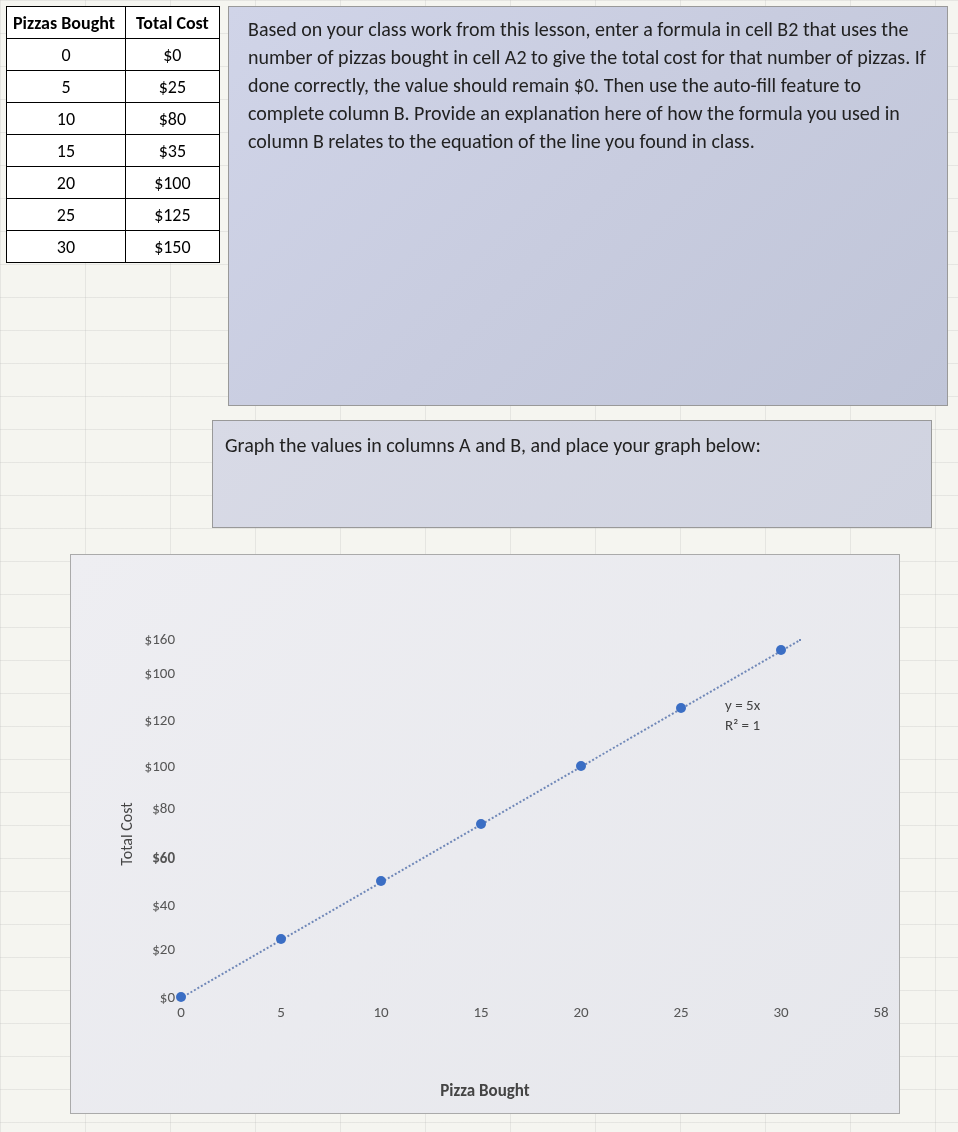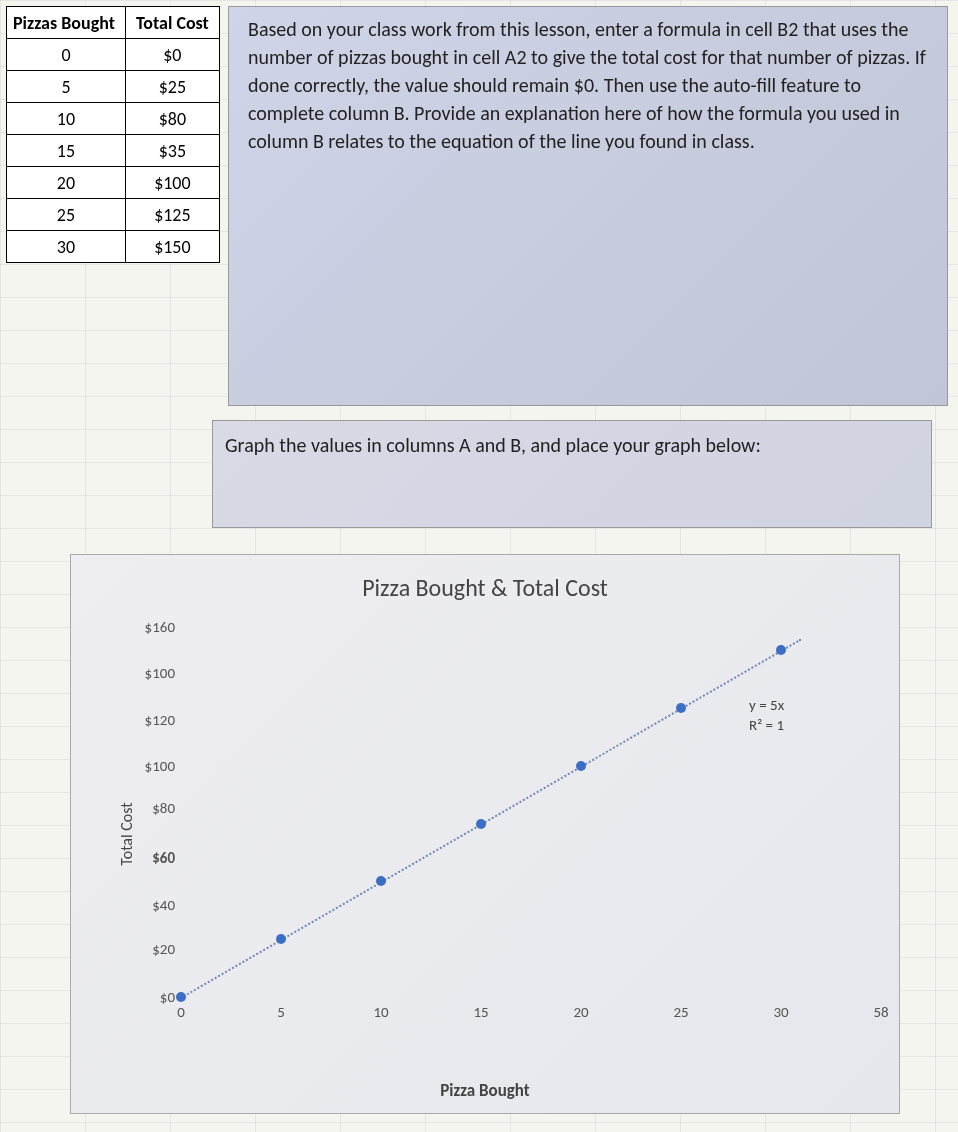--- a/index.html
+++ b/index.html
@@ -187,44 +187,43 @@
         <td>30</td>
         <td>$150</td>
       </tr>
 </tbody>
   </table>
 
 <div class="instruction-box">Based on your class work from this lesson, enter a formula in cell B2 that uses the number of pizzas bought in cell A2 to give the total cost for that number of pizzas. If done correctly, the value should remain $0. Then use the auto-fill feature to complete column B. Provide an explanation here of how the formula you used in column B relates to the equation of the line you found in class.</div>
 <div class="instruction-box2">Graph the values in columns A and B, and place your graph below:</div>
 
 <div class="chart-container">
-  <div class="chart-title">Pizza Bought &amp; Total Cost</div>
   <div class="y-label">Total Cost</div>
   <div class="x-label">Pizza Bought</div>
   <div class="plot-area" id="plot">
       <div class="y-tick" style="top: 370px;">$0</div>
       <div class="y-tick" style="top: 322px; text-align: right;">$20</div>
       <div class="y-tick" style="top: 277.5px;">$40</div>
       <div class="y-tick" style="top: 231.25px; font-weight: bold;">$60</div>
       <div class="y-tick" style="top: 181px;">$80</div>
       <div class="y-tick" style="top: 138.75px;">$100</div>
       <div class="y-tick" style="top: 92.5px;">$120</div>
       <div class="y-tick" style="top: 46.25px;">$100</div>
-      <div class="y-tick" style="top: 0px; margin-left: 29px;">$160</div>
+      <div class="y-tick" style="top: 12px; margin-left: 29px;">$160</div>
       <div class="x-tick" style="left: 0px;">0</div>
       <div class="x-tick" style="left: 100px;">5</div>
       <div class="x-tick" style="left: 200px;">10</div>
       <div class="x-tick" style="left: 300px;">15</div>
       <div class="x-tick" style="left: 400px;">20</div>
       <div class="x-tick" style="left: 500px;">25</div>
       <div class="x-tick" style="left: 600px;">30</div>
       <div class="x-tick" style="left: 700px;">58</div>
       <div class="trendline" style="left: 0px; top: 370px; width: 716.155px; transform: rotate(-30.0333deg);"></div>
       <div class="point" style="left: 0px; top: 370px;"></div>
       <div class="point" style="left: 100px; top: 312.188px;"></div>
       <div class="point" style="left: 200px; top: 254.375px;"></div>
       <div class="point" style="left: 300px; top: 196.562px;"></div>
       <div class="point" style="left: 400px; top: 138.75px;"></div>
       <div class="point" style="left: 500px; top: 80.9375px;"></div>
       <div class="point" style="left: 600px; top: 23.125px;"></div>
-      <div class="eq-label" style="left: 568px; top: 69.375px;"><span>y = 5x</span><br><span>R² = 1</span></div>
+      <div class="eq-label" style="left: 544px; top: 69.375px;"><span>y = 5x</span><br><span>R² = 1</span></div>
     </div>
 </div>
 
 </body></html>

